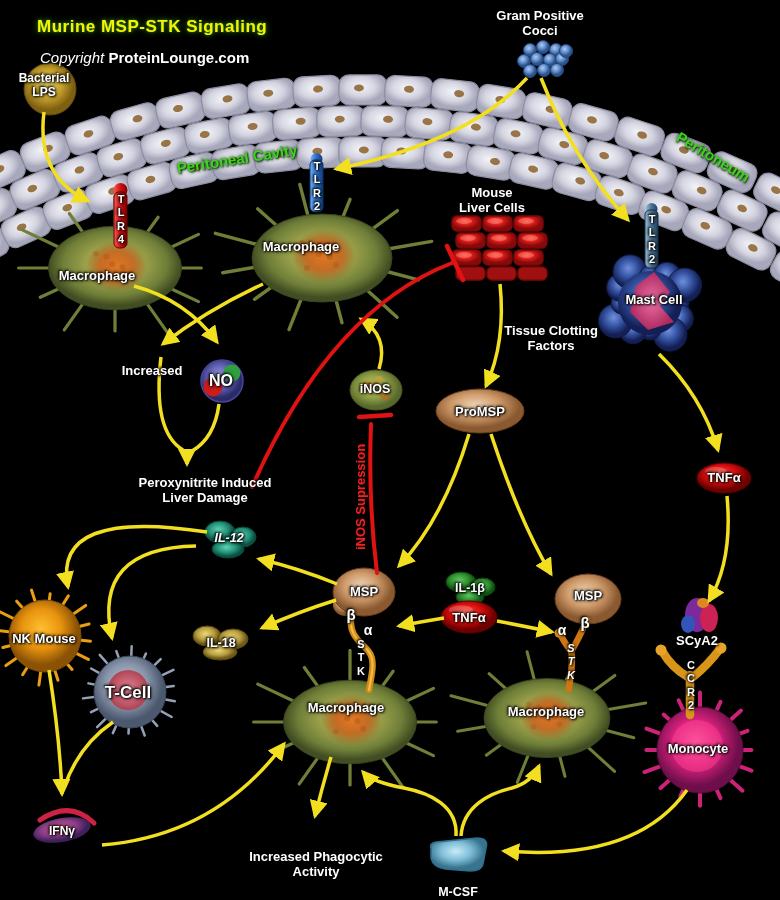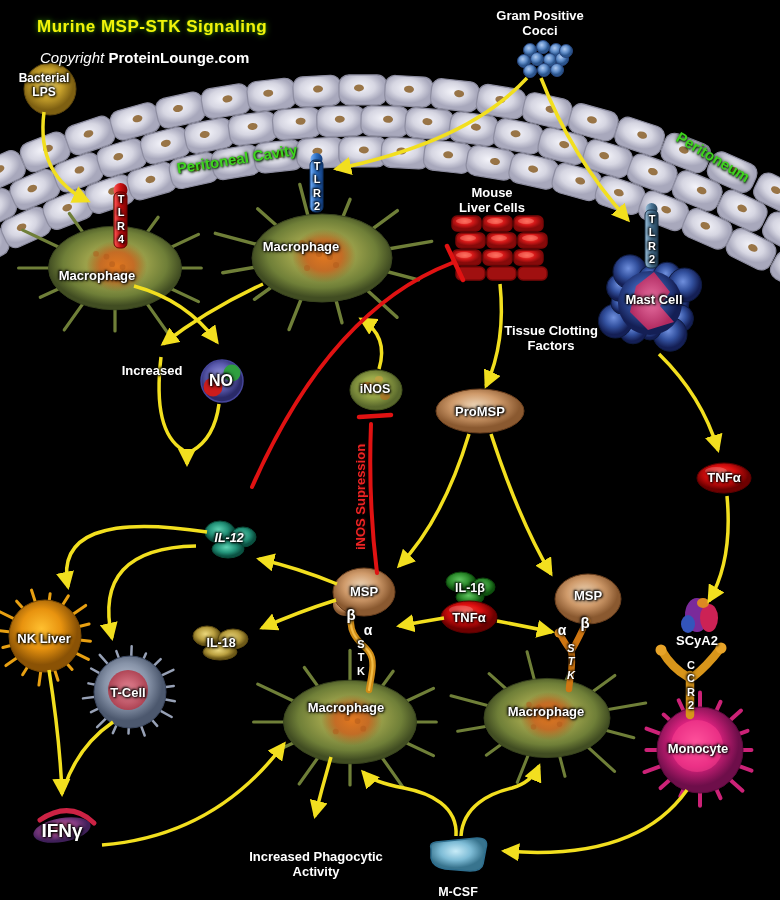--- a/index.html
+++ b/index.html
@@ -746,43 +746,45 @@
 <div class="lbl stack" style="left:652px;top:240px;">T
 L
 R
 2</div>
 <div class="lbl" style="left:654px;top:300px;font-size:13px;">Mast Cell</div>
 
 <div class="lbl" style="left:152px;top:371px;font-size:13px;">Increased</div>
 <div class="lbl" style="left:221px;top:381px;font-size:16px;">NO</div>
 <div class="lbl" style="left:375px;top:389px;font-size:12.5px;">iNOS</div>
 <div class="lbl red" style="left:361px;top:497px;font-size:13px;transform:translate(-50%,-50%) rotate(-90deg);white-space:nowrap;">iNOS Supression</div>
+<div class="lbl" style="left:205px;top:490px;font-size:13px;">Peroxynitrite Induced
+Liver Damage</div>
 <div class="lbl" style="left:480px;top:412px;font-size:13px;">ProMSP</div>
 <div class="lbl" style="left:364px;top:592px;font-size:13px;">MSP</div>
 <div class="lbl" style="left:588px;top:596px;font-size:13px;">MSP</div>
 <div class="lbl" style="left:229px;top:538px;font-size:12.5px;font-style:italic;">IL-12</div>
 <div class="lbl" style="left:221px;top:643px;font-size:12.5px;">IL-18</div>
 <div class="lbl" style="left:470px;top:588px;font-size:12.5px;">IL-1β</div>
 <div class="lbl" style="left:469px;top:618px;font-size:13px;">TNFα</div>
 <div class="lbl" style="left:724px;top:478px;font-size:13px;">TNFα</div>
 
 <div class="lbl" style="left:351px;top:615px;font-size:15px;">β</div>
 <div class="lbl" style="left:368px;top:630px;font-size:14px;">α</div>
 <div class="lbl stack" style="left:361px;top:658px;">S
 T
 K</div>
 <div class="lbl" style="left:562px;top:630px;font-size:14px;">α</div>
 <div class="lbl" style="left:585px;top:623px;font-size:15px;">β</div>
 <div class="lbl stack it" style="left:571px;top:662px;">S
 T
 K</div>
 
-<div class="lbl" style="left:44px;top:639px;font-size:13px;">NK Liver</div>
-<div class="lbl" style="left:128px;top:693px;font-size:13px;">T-Cell</div>
-<div class="lbl" style="left:62px;top:831px;font-size:19px;">IFNγ</div>
+<div class="lbl" style="left:44px;top:639px;font-size:13px;">NK Mouse</div>
+<div class="lbl" style="left:128px;top:693px;font-size:17px;">T-Cell</div>
+<div class="lbl" style="left:62px;top:831px;font-size:12px;">IFNγ</div>
 <div class="lbl" style="left:316px;top:864px;font-size:13px;">Increased Phagocytic
 Activity</div>
 <div class="lbl" style="left:458px;top:856px;font-size:12.5px;margin-top:36px;">M-CSF</div>
 <div class="lbl" style="left:346px;top:708px;font-size:13px;">Macrophage</div>
 <div class="lbl" style="left:546px;top:712px;font-size:13px;">Macrophage</div>
 <div class="lbl" style="left:697px;top:641px;font-size:13px;">SCyA2</div>
 <div class="lbl stack" style="left:691px;top:686px;">C
 C
 R
 2</div>

